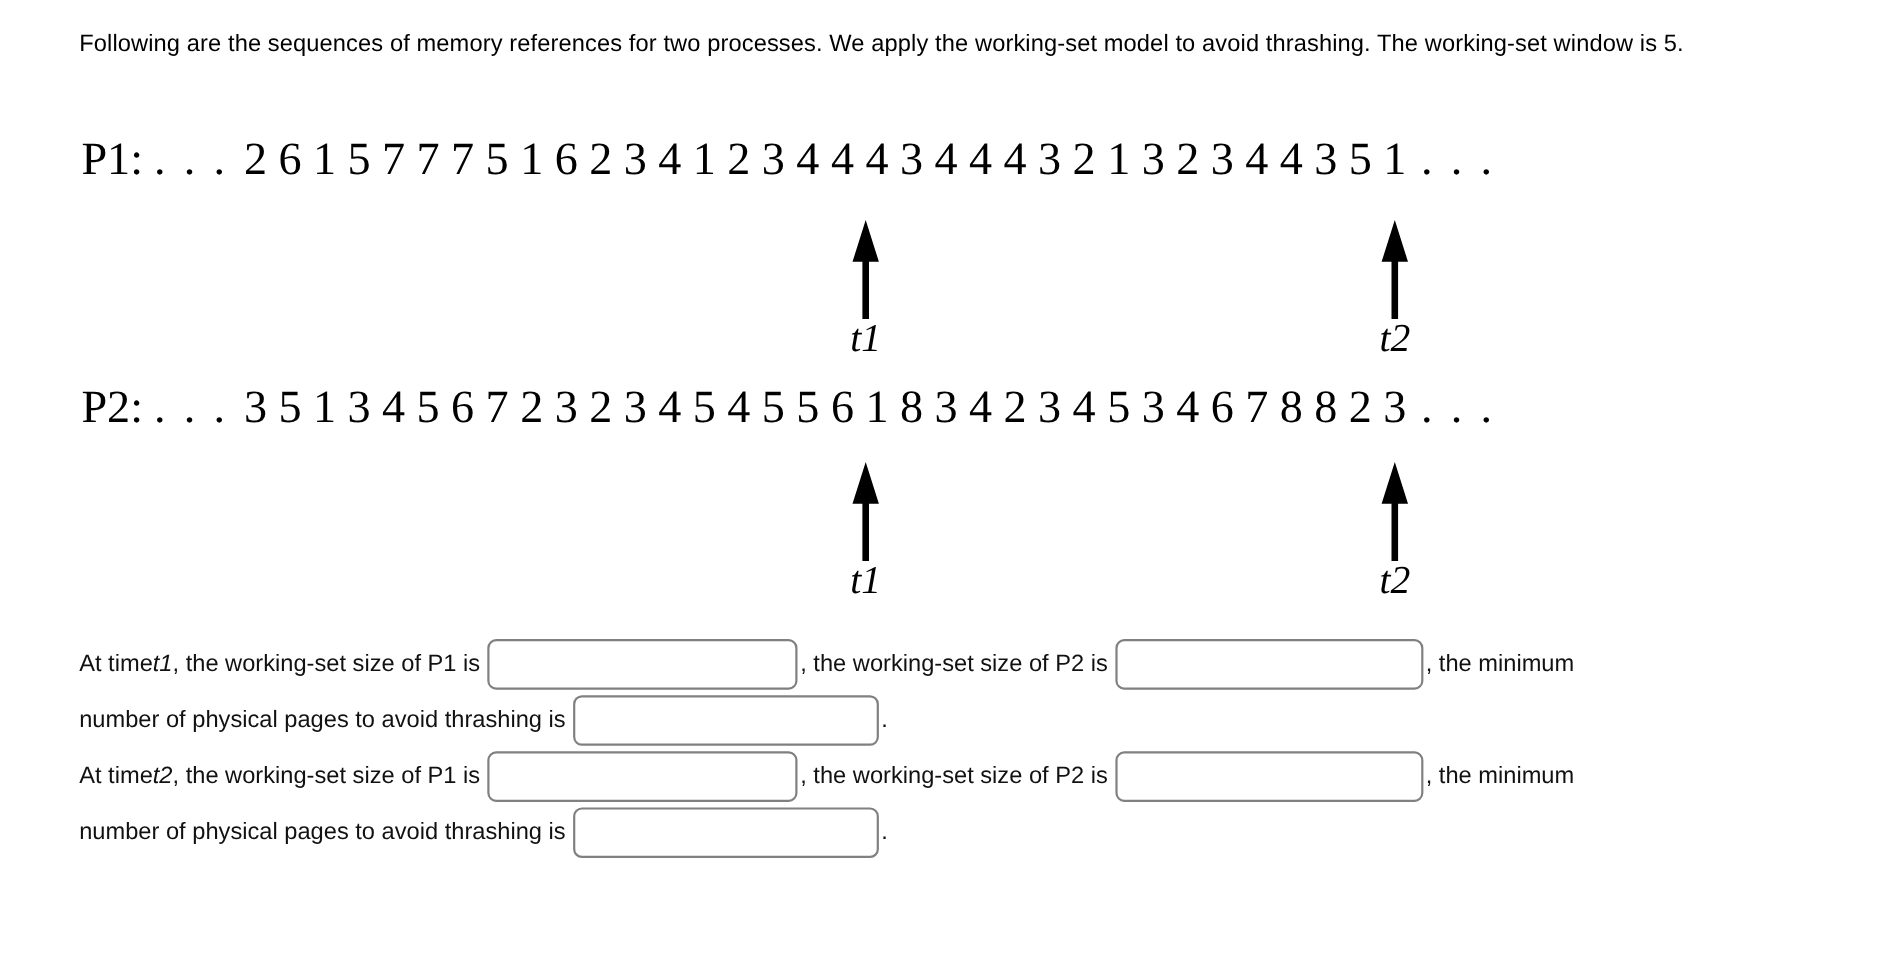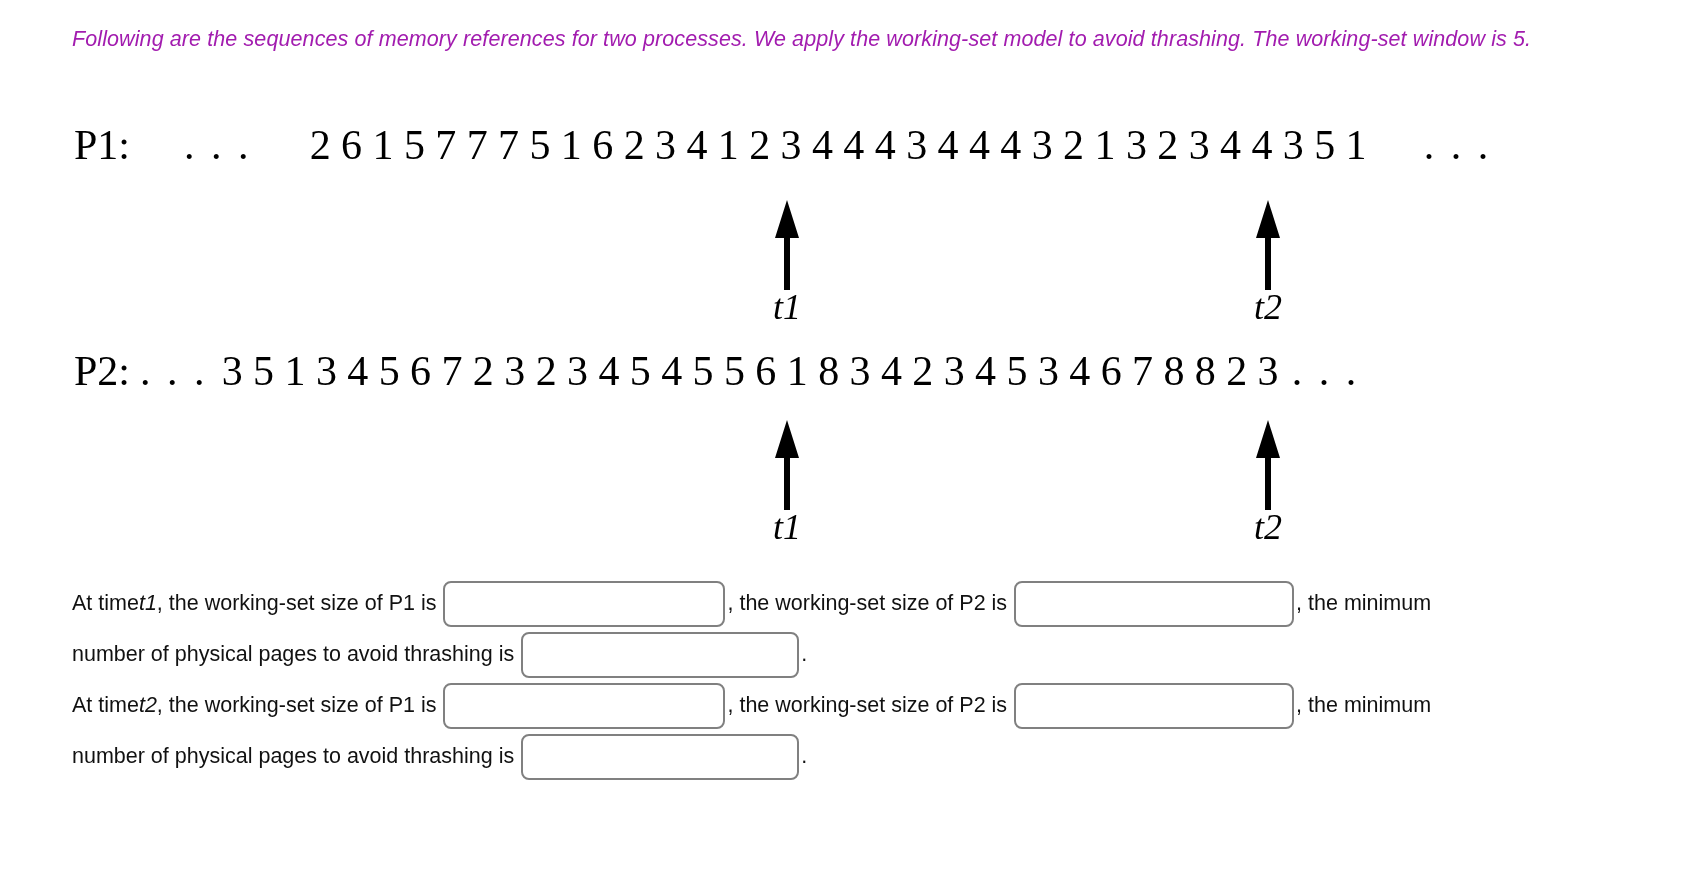--- a/index.html
+++ b/index.html
@@ -19,22 +19,21 @@
 
   
   .intro {
     position: absolute;
     left: 72px;
     top: 24px;
     width: 1560px;
     font-size: 21.5px;
     line-height: 30px;
     letter-spacing: 0.1px;
-    color: #a21caf;
-    font-style: italic;
+    color: #000000;
   }
 
   
   .seq-row {
     position: absolute;
     left: 74px;
     display: flex;
     align-items: baseline;
     font-family: "Liberation Serif", serif;
     font-size: 42px;
@@ -55,21 +54,21 @@
   }
   .seq-digits {
     display: flex;
   }
   .seq-digits .digit {
     display: inline-block;
     width: 31.4px;
     text-align: center;
   }
 
-  #p1-row { top: 124px; gap: 44px; }
+  #p1-row { top: 124px; }
   #p2-row { top: 350px; }
 
   
   .marker {
     position: absolute;
     width: 60px;
     text-align: center;
   }
   .marker .arrow-svg {
     display: block;

